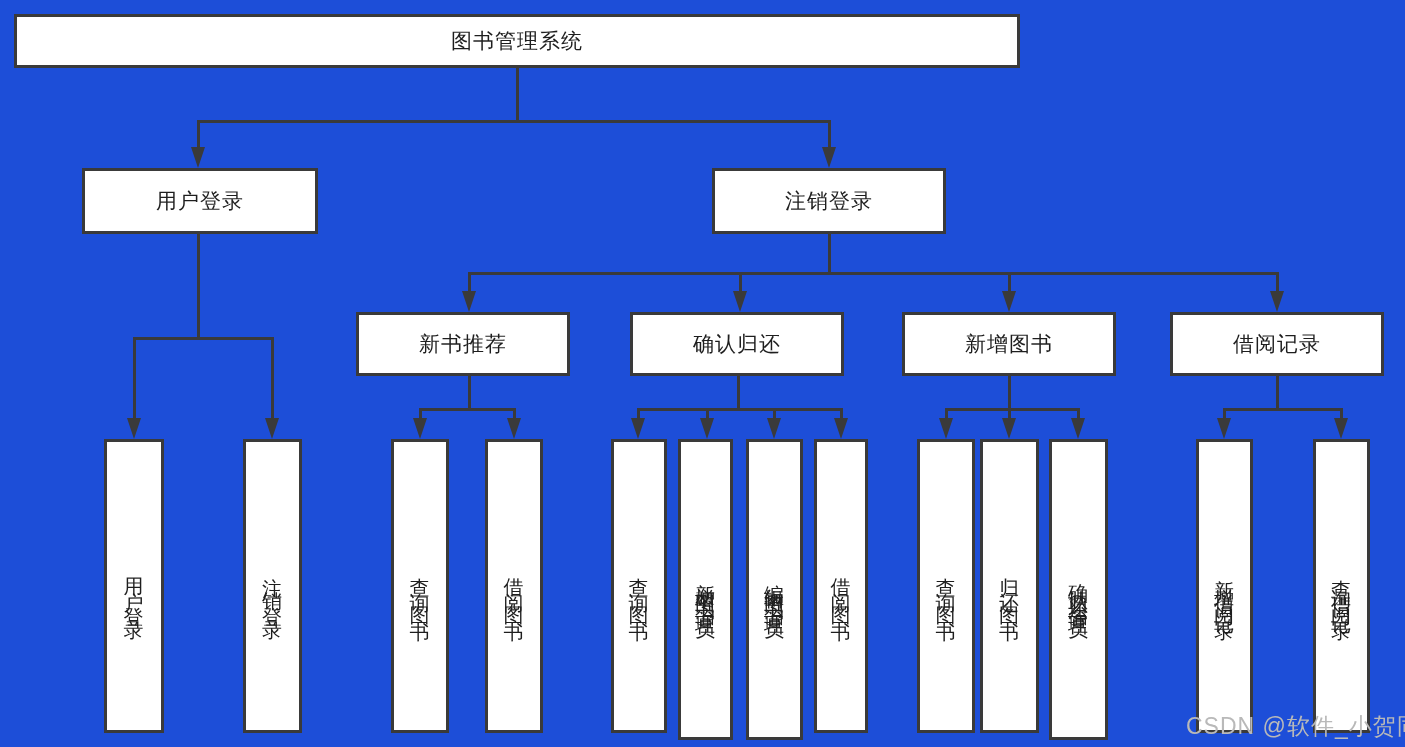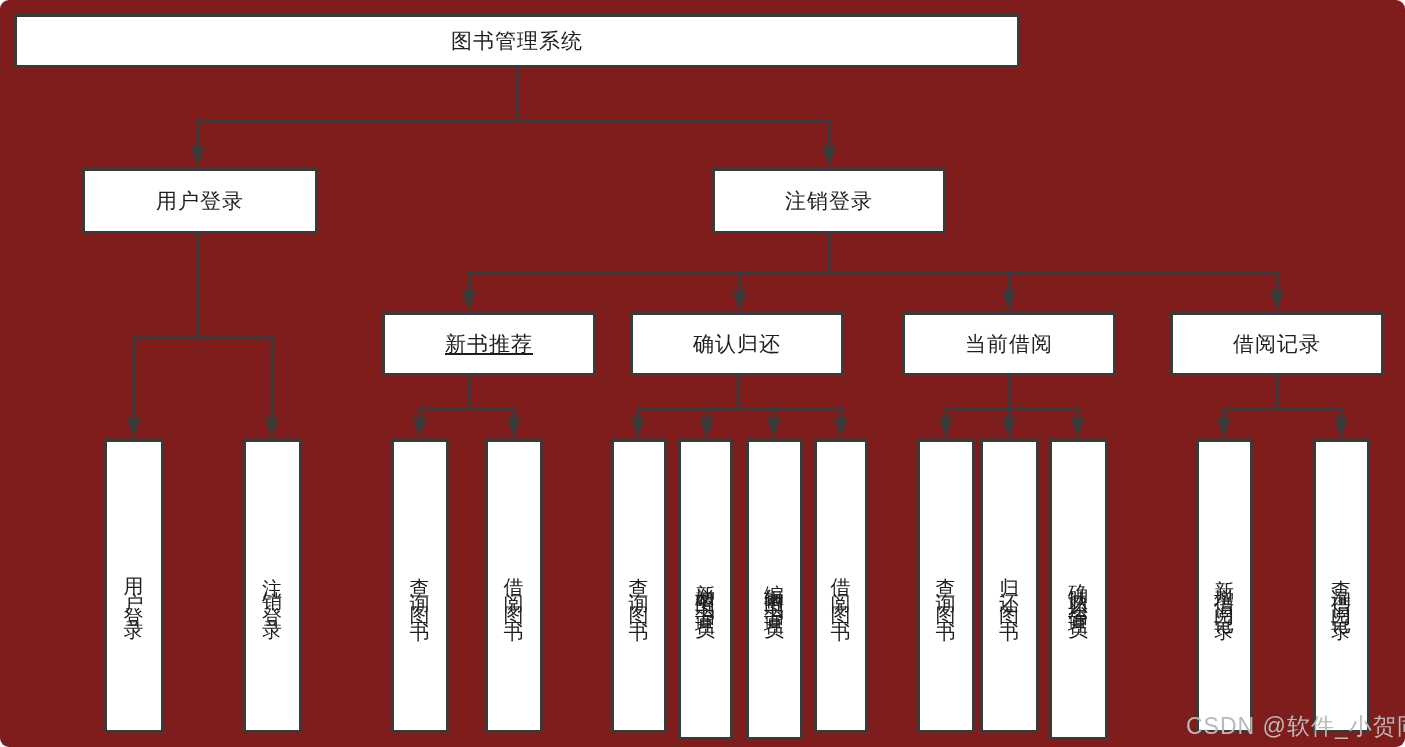--- a/index.html
+++ b/index.html
@@ -3,25 +3,24 @@
 <meta charset="utf-8">
 <style>
   :root{
     --line:#3a3a3a;
     --text:#1e1e1e;
   }
   html,body{margin:0;padding:0;background:#ffffff;}
   #canvas{
     position:relative;
     width:1405px;height:747px;
-    background:#7f1d1d;
+    background:#1d4ed8;
     overflow:hidden;
     font-family:"Liberation Sans","DejaVu Sans",sans-serif;
     color:var(--text);
-    border-radius:9px;
   }
   
   .box{
     position:absolute;
     box-sizing:border-box;
     border:3px solid var(--line);
     background:#ffffff;
     display:flex;
     align-items:center;
     justify-content:center;
@@ -79,23 +78,23 @@
   <div class="arrow" style="left:127px;top:337px;height:102px;"></div>
   <div class="arrow" style="left:265px;top:337px;height:102px;"></div>
 
   <div class="vline" style="left:827.5px;top:232px;height:43px;"></div>
   <div class="hline" style="left:467.5px;top:272px;width:811px;"></div>
   <div class="arrow" style="left:462px;top:272px;height:40px;"></div>
   <div class="arrow" style="left:733px;top:272px;height:40px;"></div>
   <div class="arrow" style="left:1002px;top:272px;height:40px;"></div>
   <div class="arrow" style="left:1270px;top:272px;height:40px;"></div>
 
-  <div class="box h" style="left:382px;top:312px;width:214px;height:64px;text-decoration:underline;">新书推荐</div>
+  <div class="box h" style="left:356px;top:312px;width:214px;height:64px;">新书推荐</div>
   <div class="box h" style="left:630px;top:312px;width:214px;height:64px;">确认归还</div>
-  <div class="box h" style="left:902px;top:312px;width:214px;height:64px;">当前借阅</div>
+  <div class="box h" style="left:902px;top:312px;width:214px;height:64px;">新增图书</div>
   <div class="box h" style="left:1170px;top:312px;width:214px;height:64px;">借阅记录</div>
 
   <div class="vline" style="left:467.5px;top:375px;height:36px;"></div>
   <div class="hline" style="left:418.5px;top:408px;width:97px;"></div>
   <div class="arrow" style="left:413px;top:408px;height:31px;"></div>
   <div class="arrow" style="left:507px;top:408px;height:31px;"></div>
 
   <div class="vline" style="left:736.5px;top:375px;height:36px;"></div>
   <div class="hline" style="left:636.5px;top:408px;width:206px;"></div>
   <div class="arrow" style="left:631px;top:408px;height:31px;"></div>

